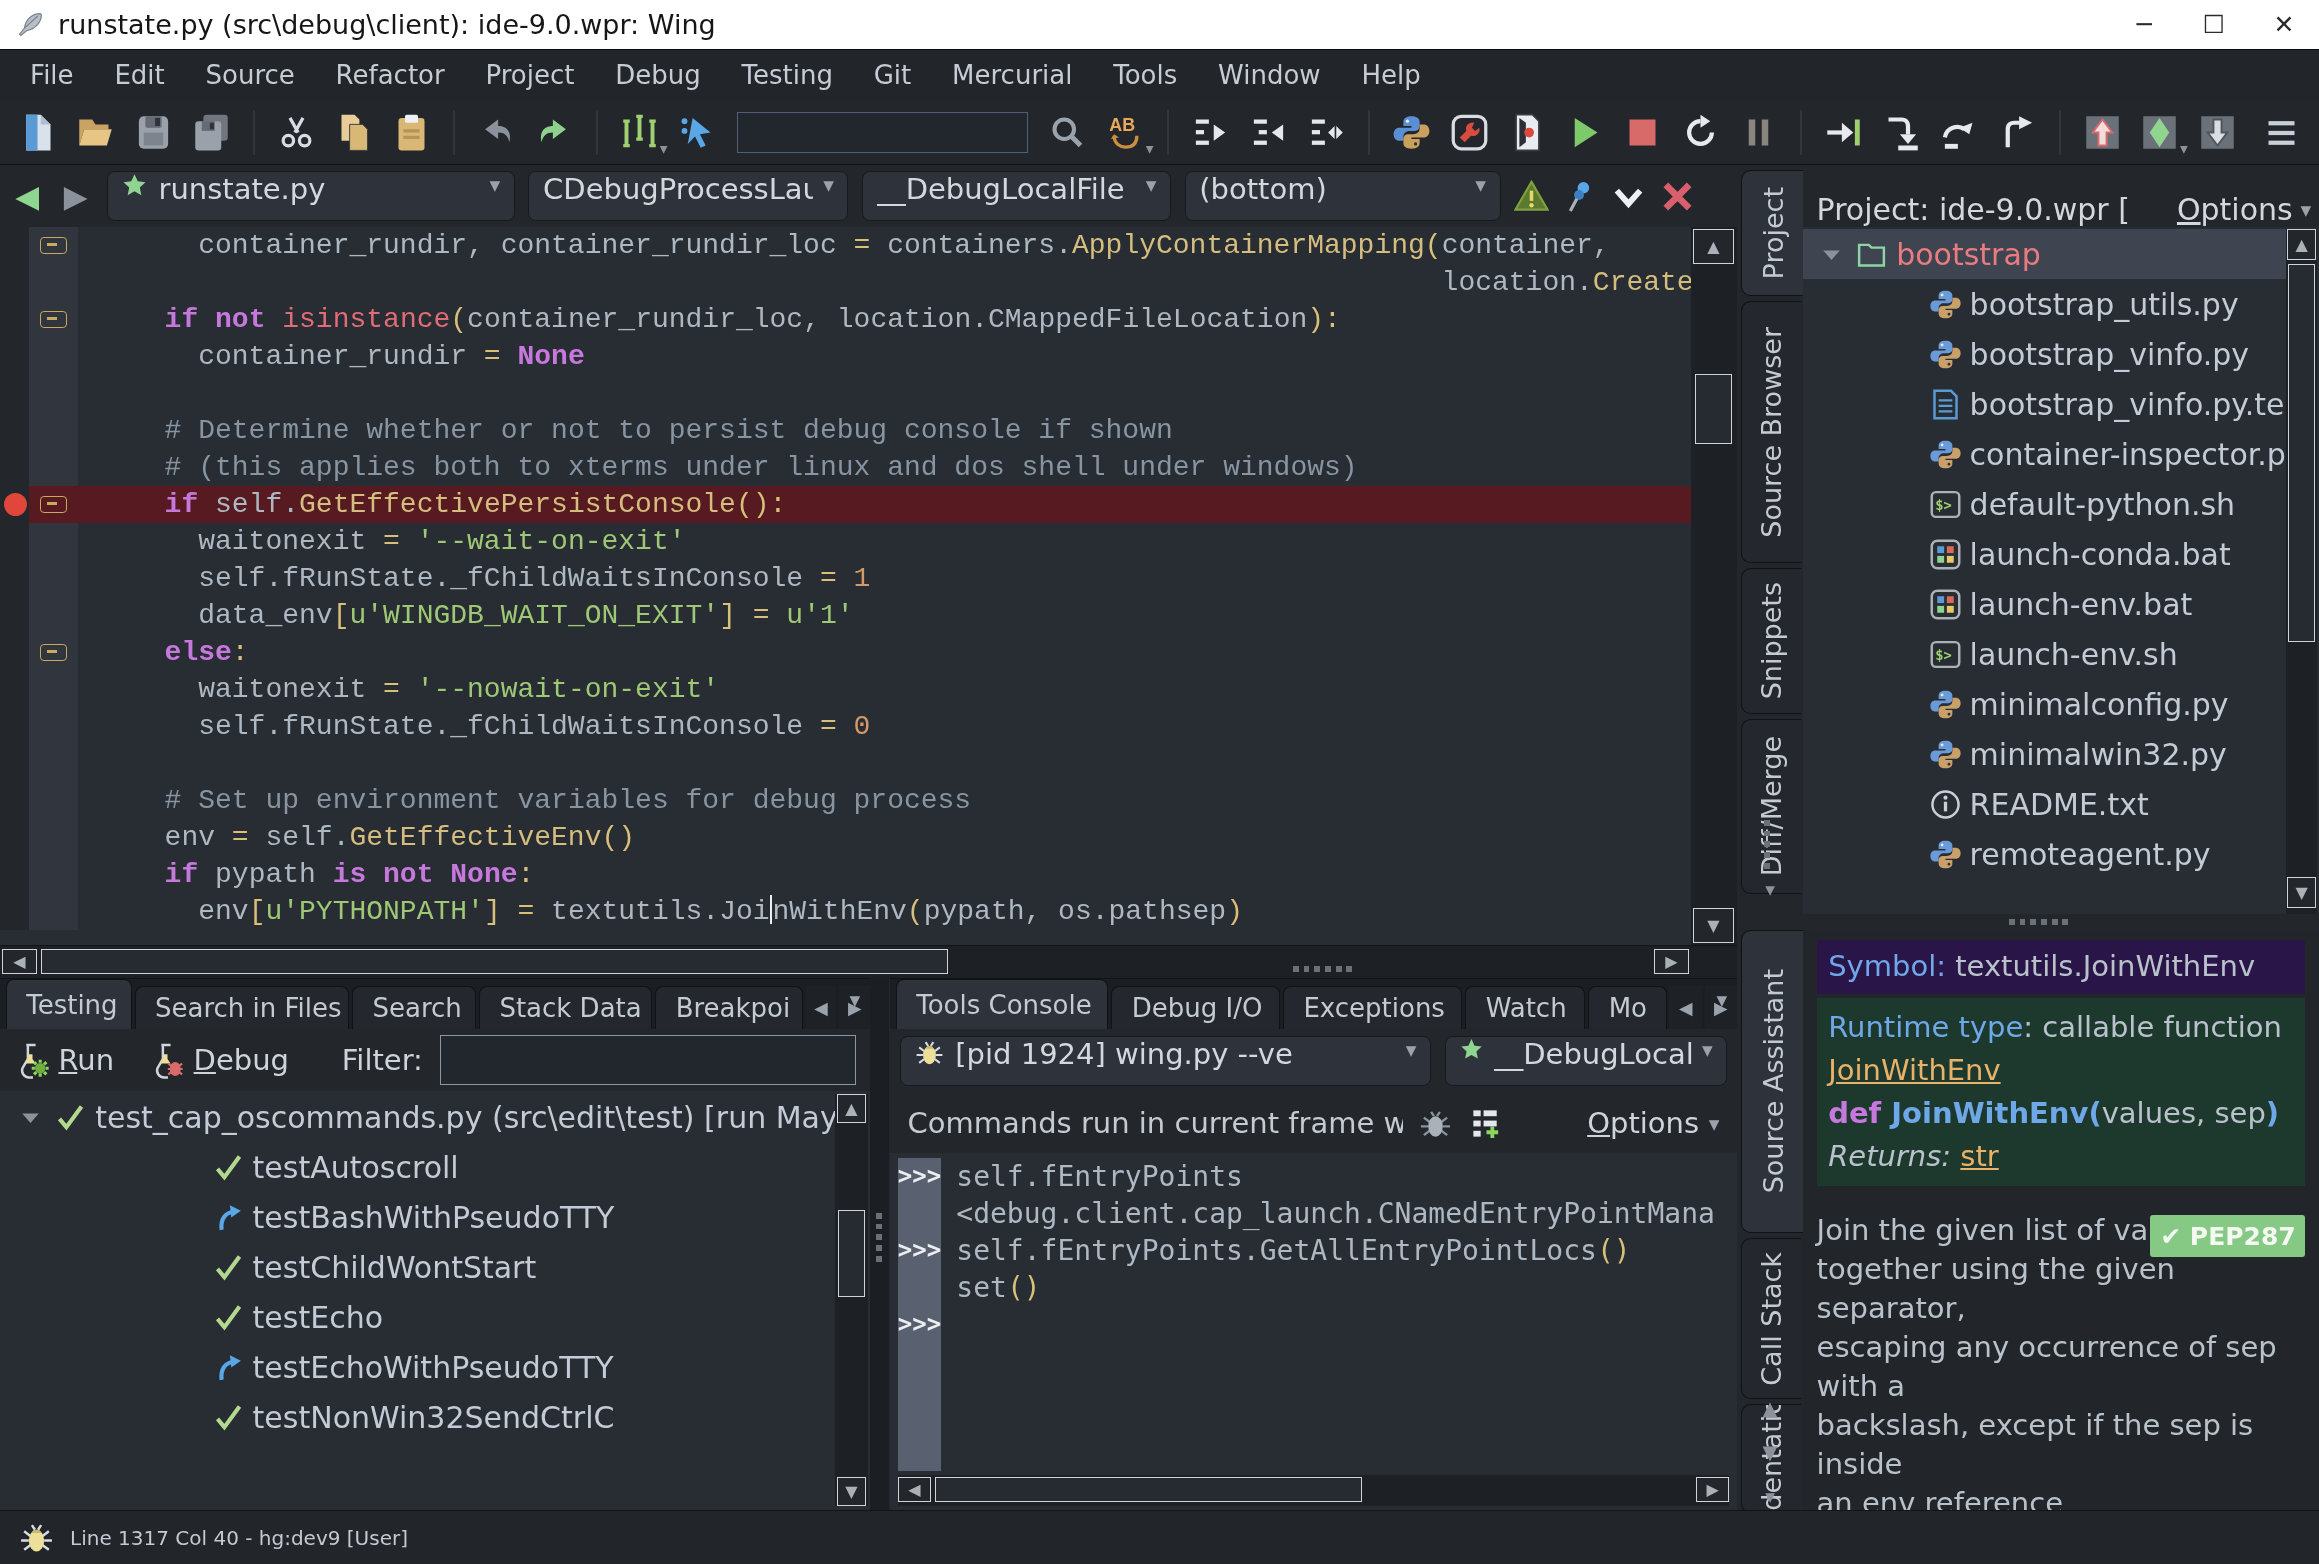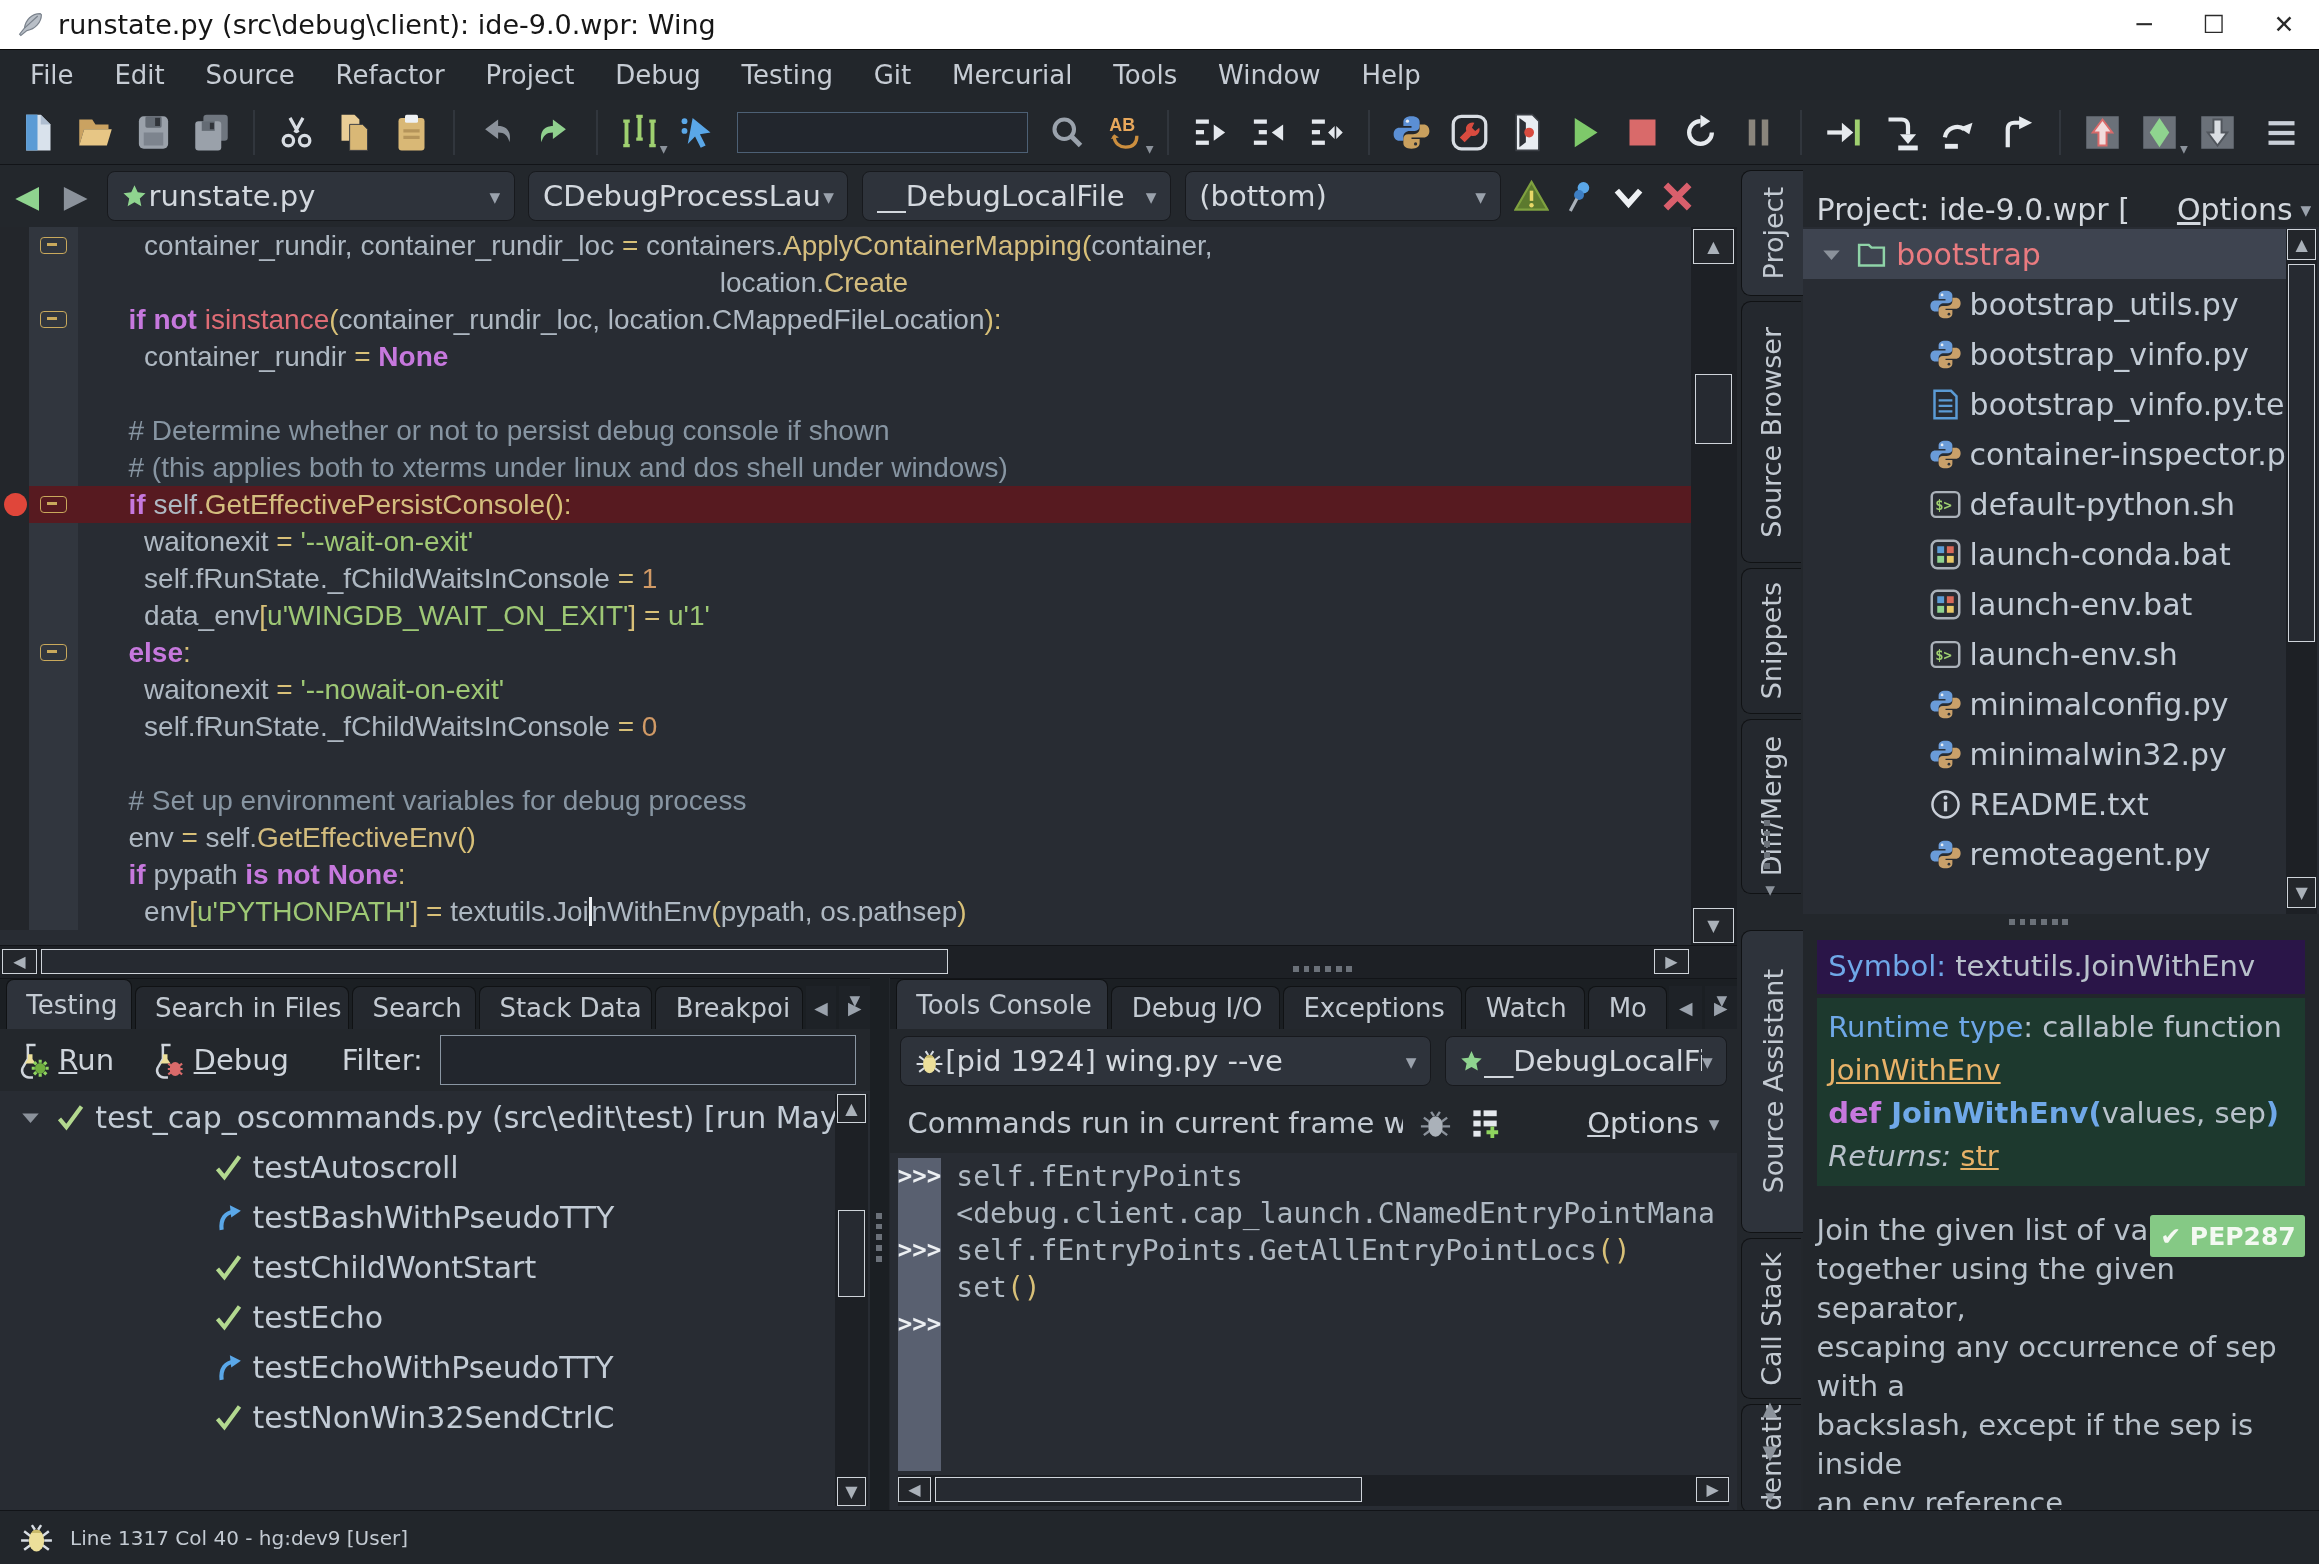--- a/index.html
+++ b/index.html
@@ -24,28 +24,28 @@
   .toolbar{position:absolute;left:0;top:101px;width:2319px;height:64px;background:#23272c;border-bottom:1.9px solid #121418;display:flex;align-items:center;padding:0 11.6px;gap:5.8px}
   .tbtn{width:54px;height:54px;display:flex;align-items:center;justify-content:center;position:relative}
   .tbtn svg{width:39px;height:39px}
   .tbtn .dd-car{position:absolute;right:-1.9px;bottom:1.9px;font-size:15.5px;color:#8b929b}
   .tsep{width:1.9px;height:45px;background:#31363d;margin:0 9.7px;flex:none}
   .tsearch{width:291px;height:41px;background:#22262d;border:1.9px solid #4d6075;color:#d3d8de;font-size:25px;padding:0 9.7px;margin:0 7.8px;outline:none}
 
   
   .navrow{position:absolute;left:0;top:165px;width:1737px;height:62px;background:#23272c;display:flex;align-items:center;padding:0 9.7px;gap:13.6px}
   .nav-arrow{font-size:31px;width:35px;text-align:center}
-  .dd{background:#2e333b;border:1.9px solid #17191d;border-radius:7.8px;height:50px;display:flex;align-items:center;padding:0 13.6px;font-size:29px;color:#d3d8de;gap:0;overflow:hidden}
+  .dd{background:#2e333b;border:1.9px solid #17191d;border-radius:7.8px;height:50px;display:flex;align-items:flex-start;padding:0 13.6px;font-size:29px;color:#d3d8de;gap:10px;overflow:hidden}
   .dd .dd-text{flex:1;overflow:hidden;white-space:nowrap}
   .dd-car{color:#9aa2ac;font-size:21.3px}
   .navrow .ic{width:35px;height:35px}
 
   
   .editor{position:absolute;left:0;top:227px;width:1691px;height:718px;background:#282c33;overflow:hidden}
-  .cline{display:flex;height:37px;white-space:pre;font-family:Liberation Sans, sans-serif;font-size:28px;line-height:37px}
+  .cline{display:flex;height:37px;white-space:pre;font-family:Liberation Mono, monospace;font-size:28px;line-height:37px}
   .bpcol{width:29px;background:#23262b;flex:none}
   .foldcol{width:49px;background:#31363e;flex:none;display:flex;align-items:center;justify-content:center}
   .ctext{padding-left:19.4px;flex:1;overflow:hidden}
   .cline.hl .foldcol,.cline.hl .ctext{background:#571a20}
   .bpdot{width:23px;height:23px;border-radius:50%;background:#e0463a;display:block;margin:6.8px 0 0 3.9px}
   .foldmark{width:27px;height:17.5px;border:1.9px solid #c9a95c;border-radius:3.9px;position:relative;display:block}
   .foldmark::after{content:"";position:absolute;left:5.8px;top:4.9px;width:10.7px;height:2.9px;background:#c9a95c}
   .tk-t{color:#aeb8c2}.tk-k{color:#c678dd;font-weight:bold}.tk-s{color:#9ec875}
   .tk-n{color:#d19a66}.tk-c{color:#8795a2}.tk-f{color:#d4bd7e}.tk-o{color:#d8c078}.tk-b{color:#e06c75}
   .caret{display:inline-block;width:2.9px;height:29px;background:#eceff2;vertical-align:-4.9px}

